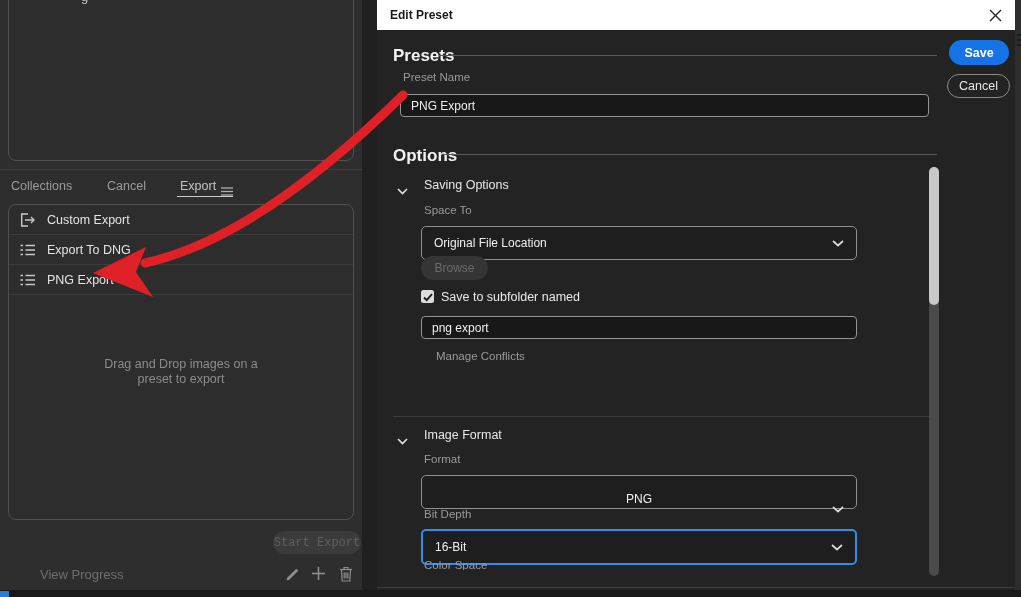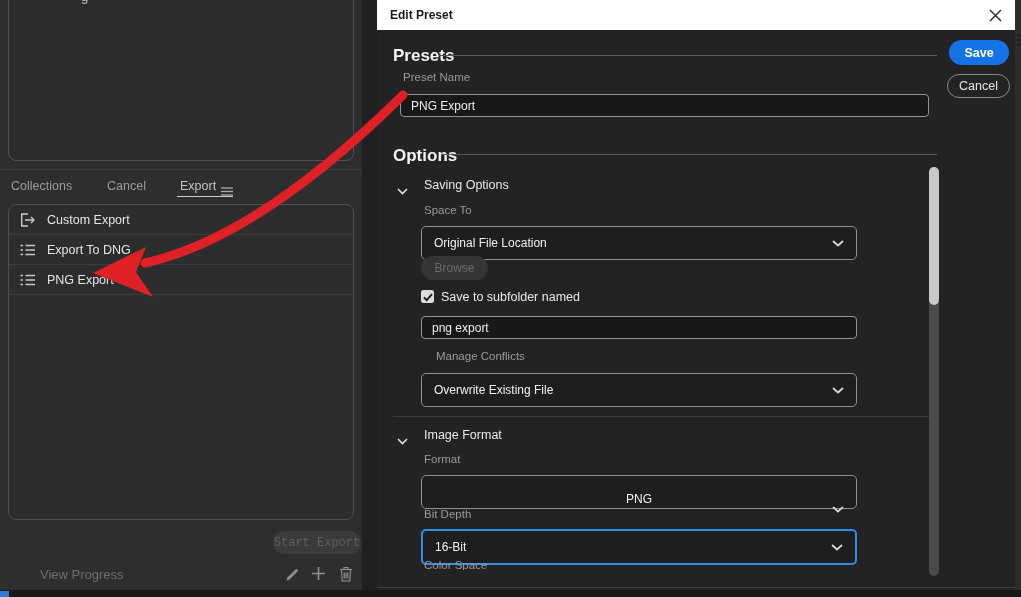--- a/index.html
+++ b/index.html
@@ -124,20 +124,24 @@
               <line x1="0.5" y1="1.5" x2="3" y2="1.5"></line>
               <line x1="5.5" y1="1.5" x2="15" y2="1.5"></line>
               <line x1="0.5" y1="6" x2="3" y2="6"></line>
               <line x1="5.5" y1="6" x2="15" y2="6"></line>
               <line x1="0.5" y1="10.5" x2="3" y2="10.5"></line>
               <line x1="5.5" y1="10.5" x2="15" y2="10.5"></line>
             </svg>
         </span>
         <span class="txt">PNG Export</span>
       </div>
+      <div class="drop-hint">
+        <div>Drag and Drop images on a</div>
+        <div>preset to export</div>
+      </div>
     </div>
 
     <div class="start-export">Start Export</div>
     <span class="view-progress">View Progress</span>
 
     <span class="tool-ic" style="left:285px;">
       <svg width="15" height="15" viewBox="0 0 15 15">
           <path d="M1.5 13.5 L2.2 10.8 L11.3 1.7 L13.3 3.7 L4.2 12.8 Z" fill="#8E8E8E"></path>
         </svg>
     </span>
@@ -210,28 +214,20 @@
       <span>
         <svg width="10" height="9" viewBox="0 0 10 9" fill="none" stroke="#1A1A1A" stroke-width="1.8">
             <path d="M1 4.5 L3.7 7.2 L9 1.2"></path>
           </svg>
       </span>
     </span>
     <span class="w-label" style="left:64px; top:290px;">Save to subfolder named</span>
     <input class="text-input" style="left: 44px; top: 316px; width: 436px;" value="png export">
 
     <span class="g-label" style="left:47px; top:350px;margin-left:12px;">Manage Conflicts</span>
-    <div class="dropdown" style="left:44px; top:373px;">
-      <span>Overwrite Existing File</span>
-      <span class="chev">
-        <svg width="12" height="7" viewBox="0 0 12 7" fill="none" stroke="#DADADA" stroke-width="1.7">
-            <path d="M1 1 L6 5.5 L11 1"></path>
-          </svg>
-      </span>
-    </div>
 
     <div class="opt-divider"></div>
 
     <span class="abs" style="left:20px; top:431px;">
       <svg width="11" height="7" viewBox="0 0 11 7" fill="none" stroke="#E0E0E0" stroke-width="1.6">
           <path d="M1 1 L5.5 5.5 L10 1"></path>
         </svg>
     </span>
     <span class="w-label" style="left:47px; top:428px;">Image Format</span>
 

